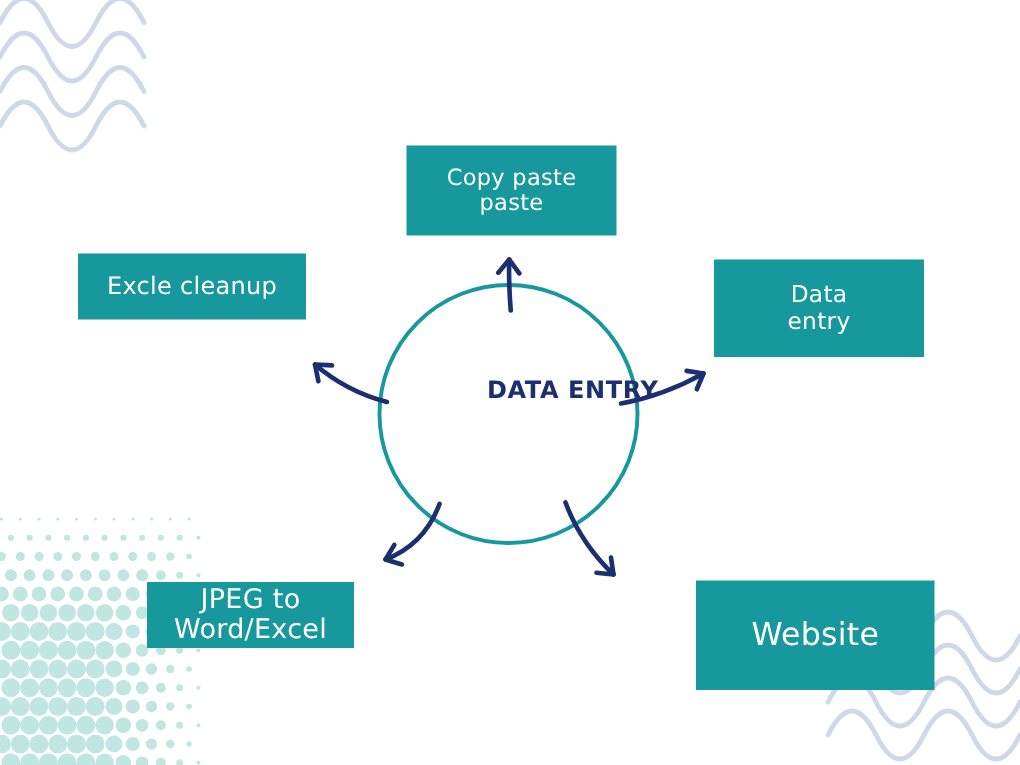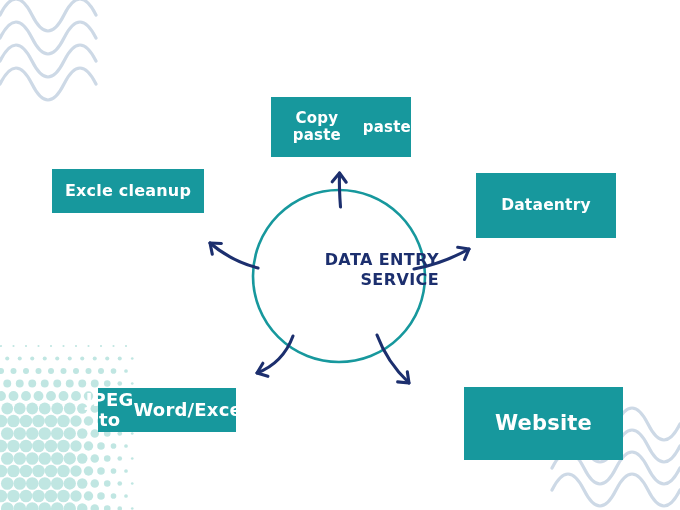--- a/index.html
+++ b/index.html
@@ -14,22 +14,22 @@
   }
   svg.decor{position:absolute;left:0;top:0;}
   .hub-ring{fill:none;stroke:var(--teal);stroke-width:2.6;}
   .arrow{fill:none;stroke:var(--navy);stroke-width:3.1;stroke-linecap:round;}
   .arrowhead{fill:none;stroke:var(--navy);stroke-width:3.1;stroke-linecap:round;stroke-linejoin:round;}
   .waveline{fill:none;stroke:var(--wave);stroke-width:3.2;stroke-linecap:round;}
   .dotfill{fill:var(--dot);}
 
   .node{
     position:absolute; background:var(--teal); color:var(--node-text);
-    display:flex; align-items:center; justify-content:center;
-    text-align:center; font-weight:bold; line-height:1.12; letter-spacing:.2px;
+    display:flex; flex-direction:column; align-items:center; justify-content:center;
+    text-align:center; font-weight:normal; line-height:1.12; letter-spacing:.2px;
   }
   .node span{display:block;}
   .node-copy    {left:271px; top:97px;  width:140px; height:60px; font-size:15px;}
   .node-excle   {left:52px;  top:169px; width:152px; height:44px; font-size:16px;}
   .node-data    {left:476px; top:173px; width:140px; height:65px; font-size:15.5px;}
   .node-jpeg    {left:98px;  top:388px; width:138px; height:44px; font-size:18px;}
   .node-website {left:424px; top:387px; width:159px; height:73px; font-size:21px; line-height:1.2;margin-left:40px;}
 
   .hub-label{
     position:absolute; left:239px; top:250px; width:200px;
@@ -223,21 +223,20 @@
 
     <path class="arrow" marker-end="url(#ah)" d="M 340.5 207 Q 339 188 339.5 173"></path>
     <path class="arrow" marker-end="url(#ah)" d="M 258 268 Q 231 261 210 243"></path>
     <path class="arrow" marker-end="url(#ah)" d="M 414 269 Q 442 264 469 249"></path>
     <path class="arrow" marker-end="url(#ah)" d="M 293 336 Q 283 363 257 373"></path>
     <path class="arrow" marker-end="url(#ah)" d="M 377 335 Q 387 362 409 383"></path>
   </svg>
 
   <div class="hub-label">
     <span>DATA ENTRY</span>
-    <span>SERVICE</span>
   </div>
 
   <div class="node node-copy">
     <span>Copy paste</span>
     <span>paste</span>
   </div>
 
   <div class="node node-excle">
     <span>Excle cleanup</span>
     <span></span>

